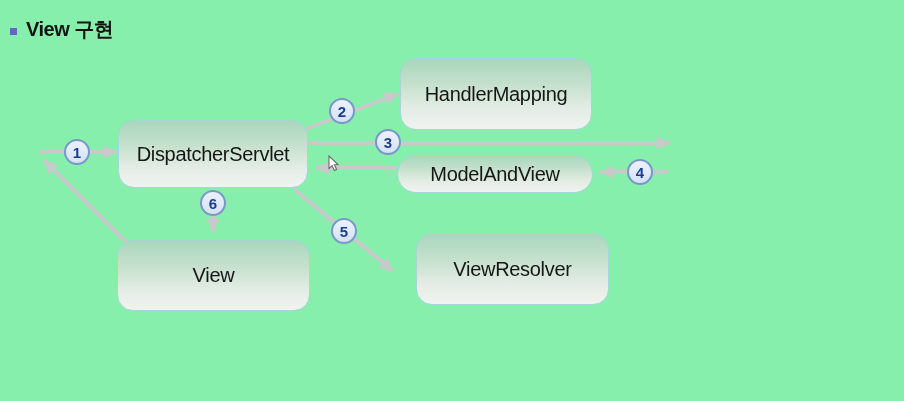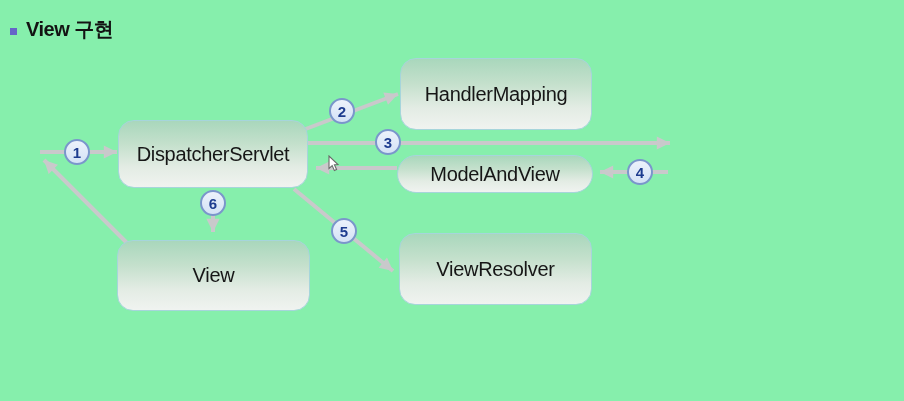--- a/index.html
+++ b/index.html
@@ -32,21 +32,21 @@
     border:1px solid #a6d5db;
     border-radius:16px;
     font-size:20px;color:#161616;
     box-sizing:border-box;
     letter-spacing:-0.3px;
   }
   .node-dispatcher{left:118px;top:120px;width:190px;height:68px;}
   .node-handler{left:400px;top:58px;width:192px;height:72px;}
   .node-controller{left:672px;top:118px;width:191px;height:72px;}
   .node-modelandview{left:397px;top:155px;width:196px;height:38px;border-radius:19px;}
-  .node-viewresolver{left:399px;top:233px;width:193px;height:72px;}
+  .node-viewresolver{left:416px;top:233px;width:193px;height:72px;}
   .node-view{left:117px;top:234px;width:193px;height:71px;margin-top:6px;}
   
   .badge{
     position:absolute;
     width:26px;height:26px;border-radius:50%;
     background:linear-gradient(180deg,#ecf2fb 0%,#d4e2f6 100%);
     border:2px solid #7a96cb;
     box-sizing:border-box;
     display:flex;align-items:center;justify-content:center;
     font-size:15px;font-weight:bold;color:#1d3c8f;

